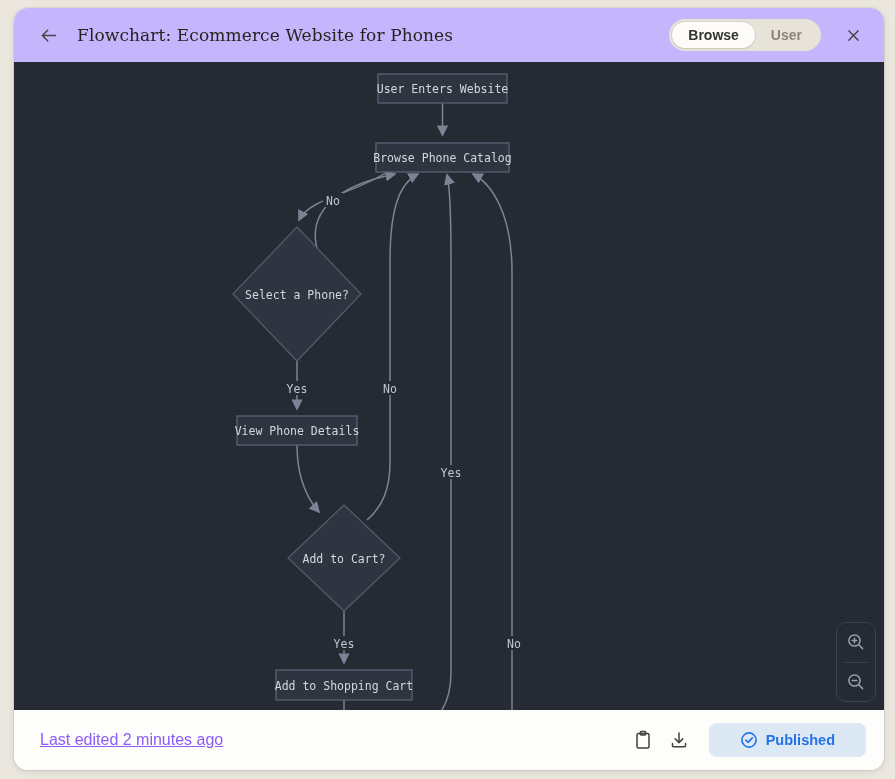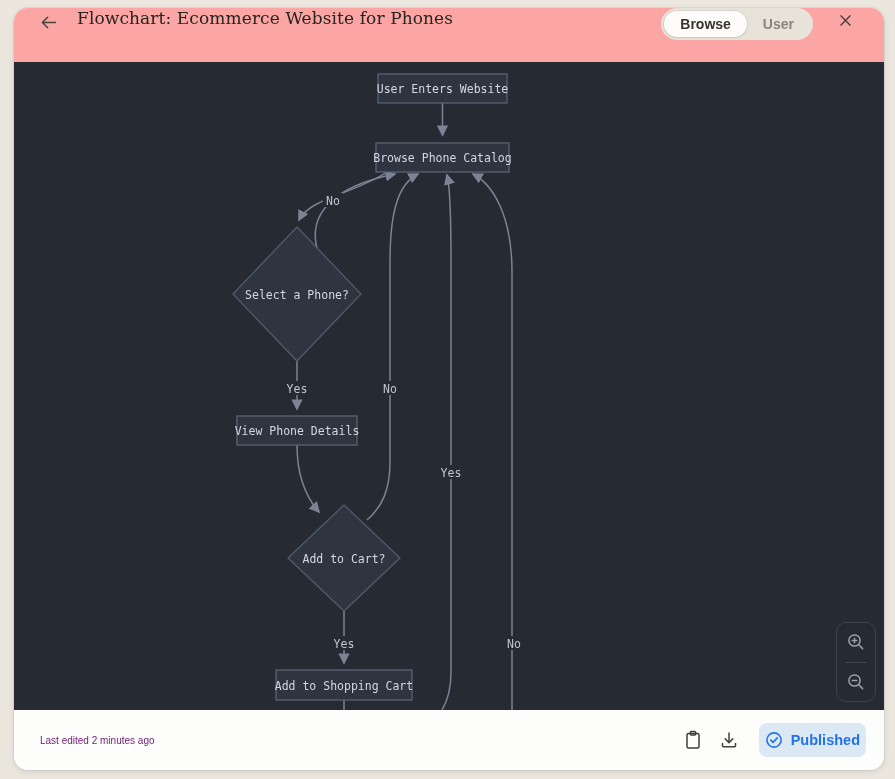--- a/index.html
+++ b/index.html
@@ -6,21 +6,21 @@
   html,body { width:895px; height:779px; background:#ebe7df; font-family:"Liberation Sans",sans-serif; overflow:hidden; }
 
   .card {
     position:absolute; left:14px; top:8px; width:870px; height:762px;
     background:#fdfdfb; border-radius:14px; overflow:hidden;
     box-shadow:0 0 0 1px rgba(0,0,0,.05), 0 2px 6px rgba(0,0,0,.10);
     display:flex; flex-direction:column;
   }
 
   
-  .header { flex:0 0 54px; display:flex; align-items:flex-start; gap:14px; padding:0 26px 0 20px; background:#fca5a5; }
+  .header { flex:0 0 54px; display:flex; align-items:center; gap:14px; padding:0 18px 0 20px; background:#c4b5fd; }
   .icon-btn { background:none; border:none; cursor:pointer; display:flex; align-items:center; justify-content:center; padding:4px; border-radius:6px; }
   .title { font-family:"DejaVu Serif","Liberation Serif",serif; font-size:17px; color:#25241e; letter-spacing:.1px; flex:1; white-space:nowrap; overflow:hidden; }
   .seg { display:flex; background:#e8e3d9; border-radius:999px; padding:3px; }
   .seg-opt { border:none; background:transparent; padding:5px 16px; border-radius:999px; font-family:"Liberation Sans",sans-serif; font-weight:700; font-size:14px; color:#8a8579; cursor:pointer; }
   .seg-opt.active { background:#fdfcfa; color:#34332c; box-shadow:0 0 0 1px rgba(0,0,0,.06), 0 1px 2px rgba(0,0,0,.08); }
 
   
   .canvas { flex:1 1 auto; position:relative; background:#262a33; overflow:hidden; }
   .flow-svg { position:absolute; left:0; top:0; }
   .edge { fill:none; stroke:#7b8494; stroke-width:1.5; }
@@ -33,22 +33,22 @@
   .zoom-ctl {
     position:absolute; right:8px; bottom:8px; width:40px; height:80px;
     border:1px solid #3b4250; border-radius:10px;
     display:flex; flex-direction:column; align-items:center;
   }
   .zc-btn { flex:1; width:100%; background:none; border:none; cursor:pointer; display:flex; align-items:center; justify-content:center; }
   .zc-divider { width:22px; height:1px; background:#3b4250; flex:0 0 1px; }
 
   
   .footer { flex:0 0 60px; display:flex; align-items:center; padding:0 18px 0 26px; gap:8px; background:#fdfdfb; }
-  .footer-status { font-size:10px; color:#701a75; flex:1; }
-  .pub-btn { display:flex; align-items:center; gap:8px; background:#dde8f5; border:none; border-radius:8px; padding:8px 6px; cursor:pointer; margin-left:8px; }
+  .footer-status { font-size:16px; color:#8b5cf6; flex:1;text-decoration:underline; }
+  .pub-btn { display:flex; align-items:center; gap:8px; background:#dde8f5; border:none; border-radius:8px; padding:8px 31px; cursor:pointer; margin-left:8px; }
   .pub-label { font-size:14.5px; font-weight:700; color:#2273e8; }
 </style>
 </head>
 <body>
 
 <div class="card">
 
   <div class="header">
     <button class="icon-btn">
       <span style="display:flex">

